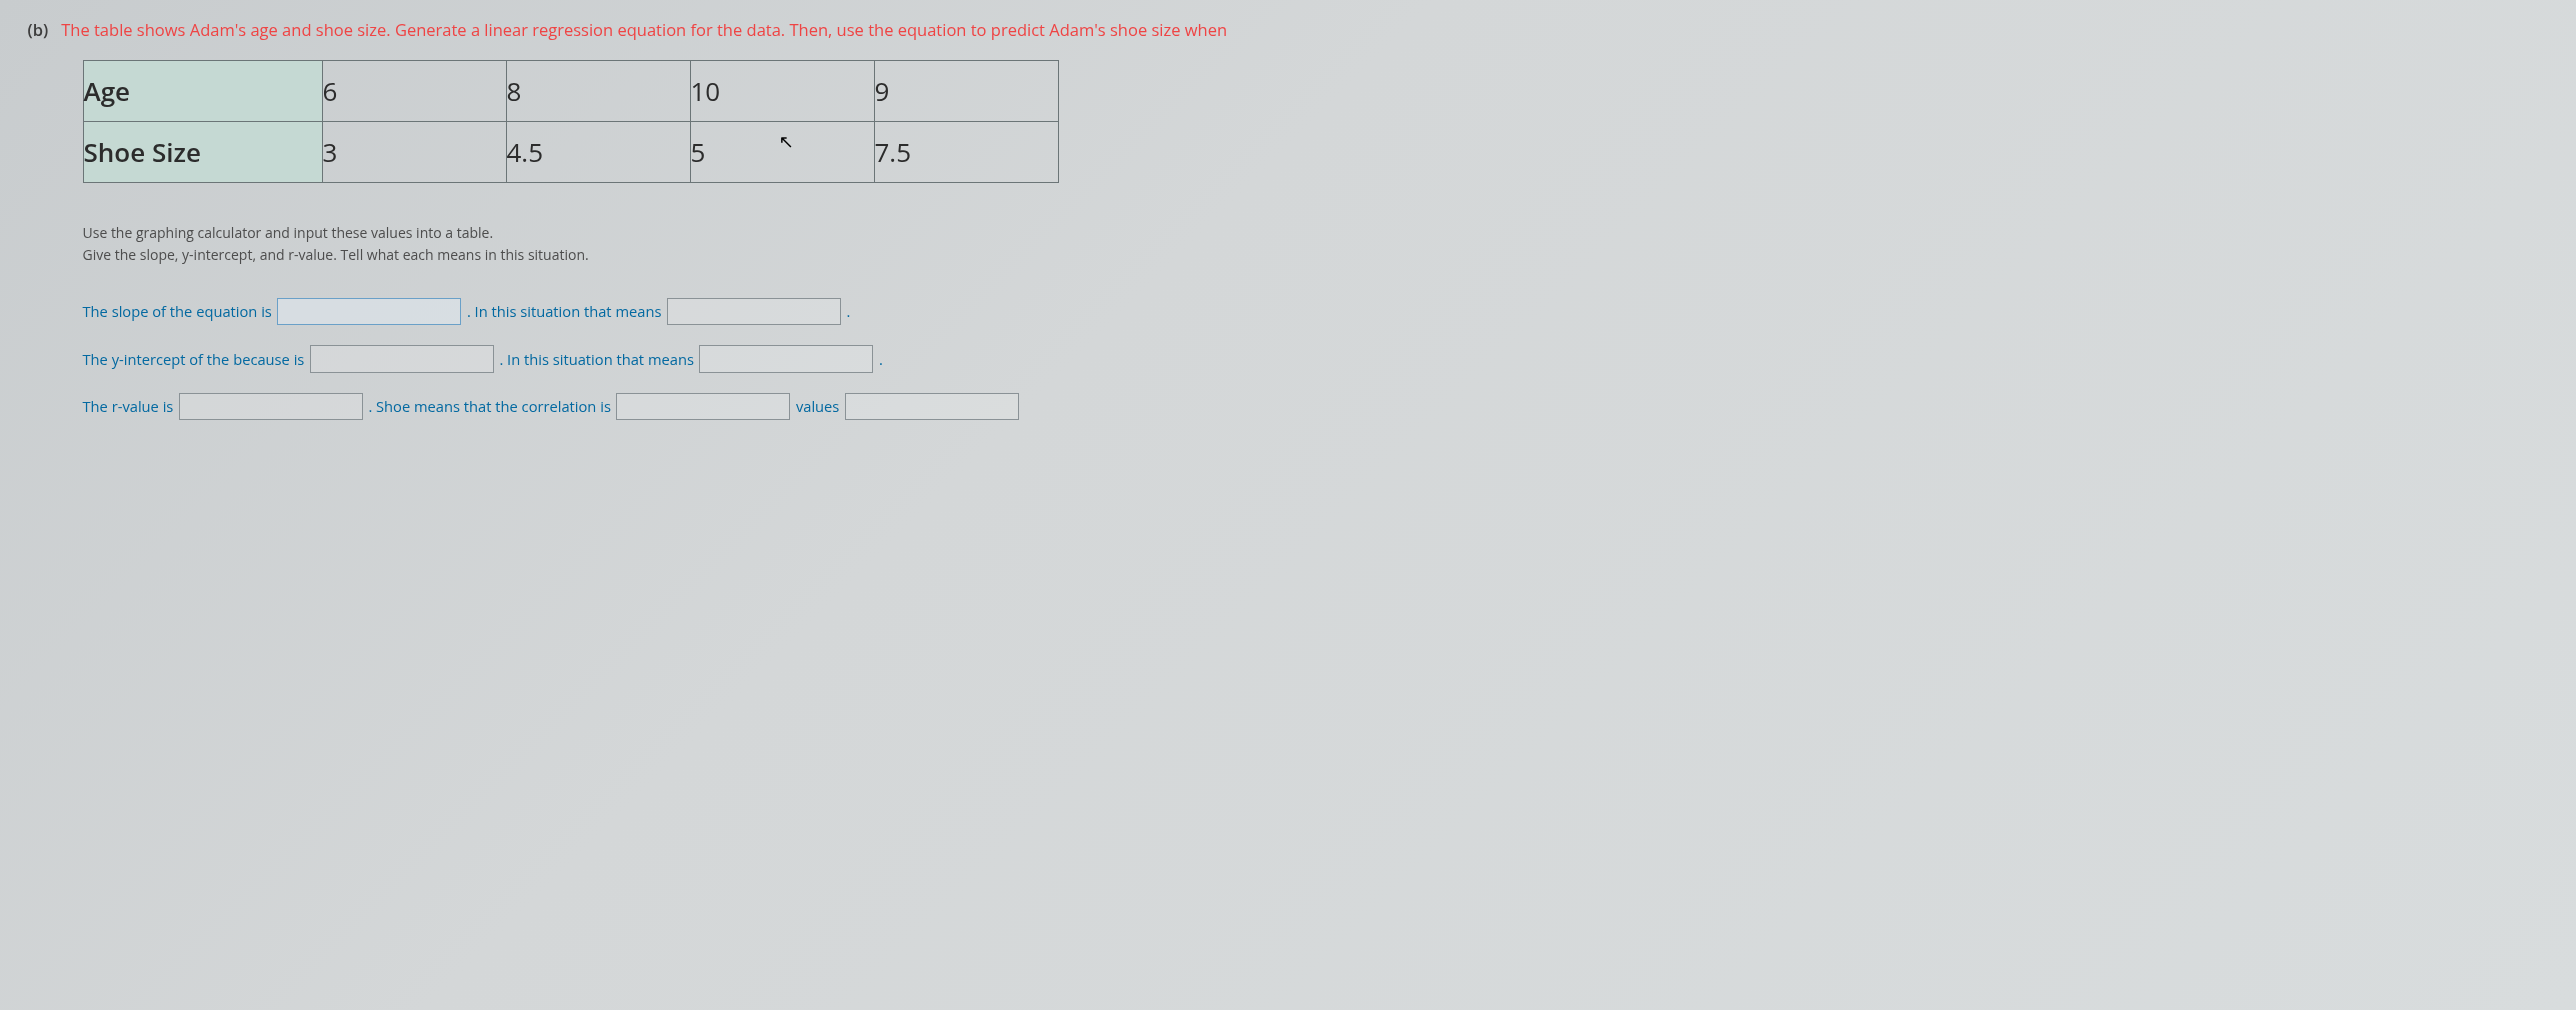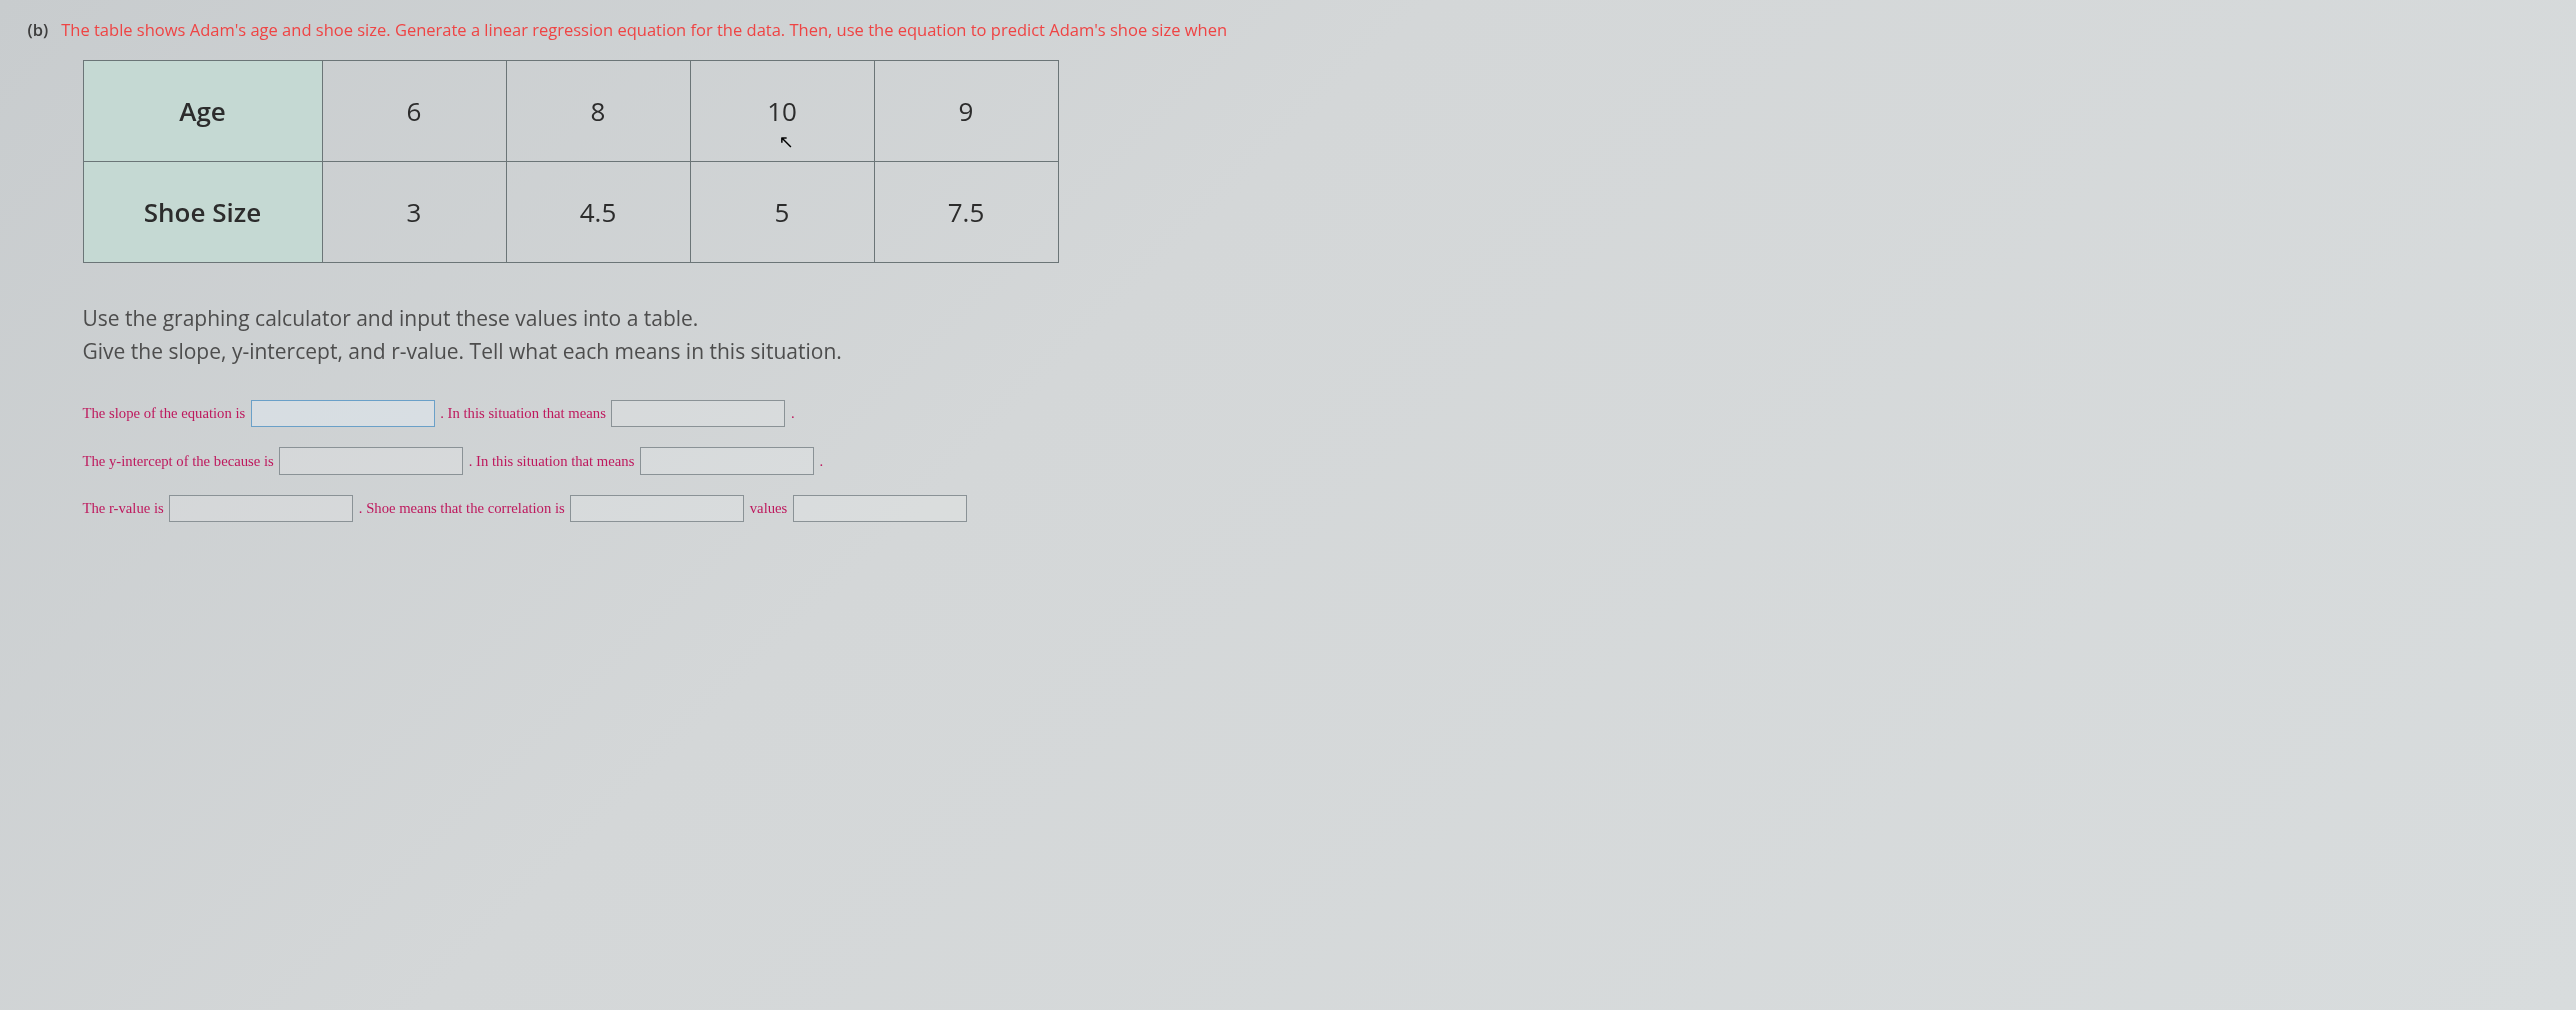--- a/index.html
+++ b/index.html
@@ -29,49 +29,48 @@
   }
   .content-indent {
     margin-left: 55px;
   }
   table.data-table {
     border-collapse: collapse;
     margin-bottom: 35px;
   }
   table.data-table td, table.data-table th {
     border: 1.8px solid #6b7577;
-    text-align: center;
+    text-align: left;
     font-size: 26px;
     color: #2c2c2c;
-    padding: 32px 0;
+    padding: 12px 0;
   }
   table.data-table th {
     background: #c5d9d3;
     font-weight: 600;
     width: 239px;
   }
   table.data-table td {
     width: 184px;
     background: transparent;
   }
   .instructions {
-    font-size: 21px;
+    font-size: 14px;
     color: #4d4d4d;
     line-height: 1.6;
     margin-bottom: 31px;
   }
   .fill-row {
     font-size: 14.7px;
-    color: #be185d;
+    color: #0369a1;
     margin-bottom: 20px;
     display: flex;
     align-items: center;
     flex-wrap: wrap;
     gap: 5.5px;
-    font-family: Liberation Serif, serif;
   }
   .blank {
     display: inline-block;
     height: 27.5px;
     border: 0.9px solid #8a9296;
     background: rgba(255,255,255,0.15);
     vertical-align: middle;
   }
   .blank.w1 { width: 184px; }
   .blank.w2 { width: 174px; }

